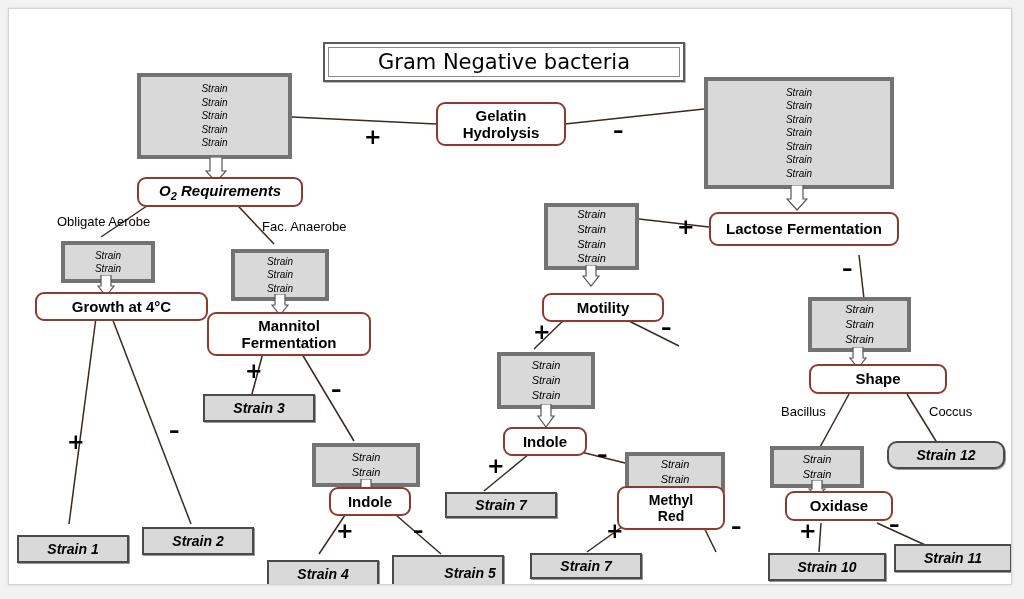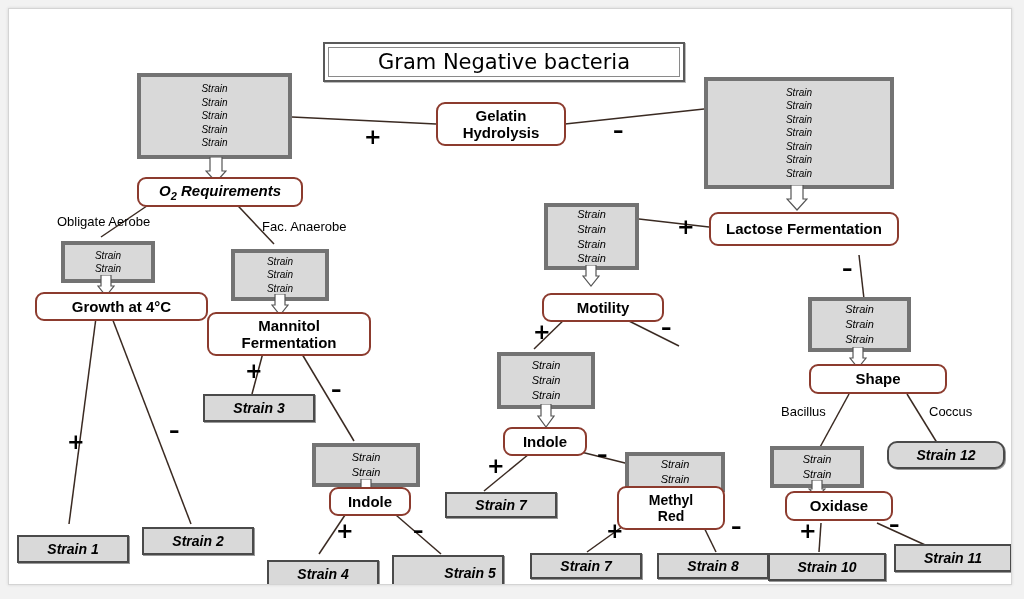--- a/index.html
+++ b/index.html
@@ -317,23 +317,20 @@
       <span>Methyl</span>
       <span>Red</span>
     </div>
 
     <div class="sign" style="left:597px; top:512px;">+</div>
     <div class="sign" style="left:722px; top:508px;">–</div>
 
     <div class="node result" style="left:521px; top:544px; width:112px; height:26px;">
       <span>Strain 7</span>
     </div>
-    <div class="node result" style="left:648px; top:544px; width:112px; height:26px;">
-      <span>Strain 8</span>
-    </div>
 
     <svg class="arrow" style="left:777px; top:176px;" width="22" height="26" viewBox="0 0 22 26">
       <path d="M5,0 L17,0 L17,14 L21,14 L11,25 L1,14 L5,14 Z" fill="#ffffff" stroke="#555" stroke-width="1.2"></path>
     </svg>
 
     <div class="node test" style="left:700px; top:203px; width:190px; height:34px;">
       <span>Lactose Fermentation</span>
     </div>
 
     <div class="sign" style="left:833px; top:250px;">–</div>

